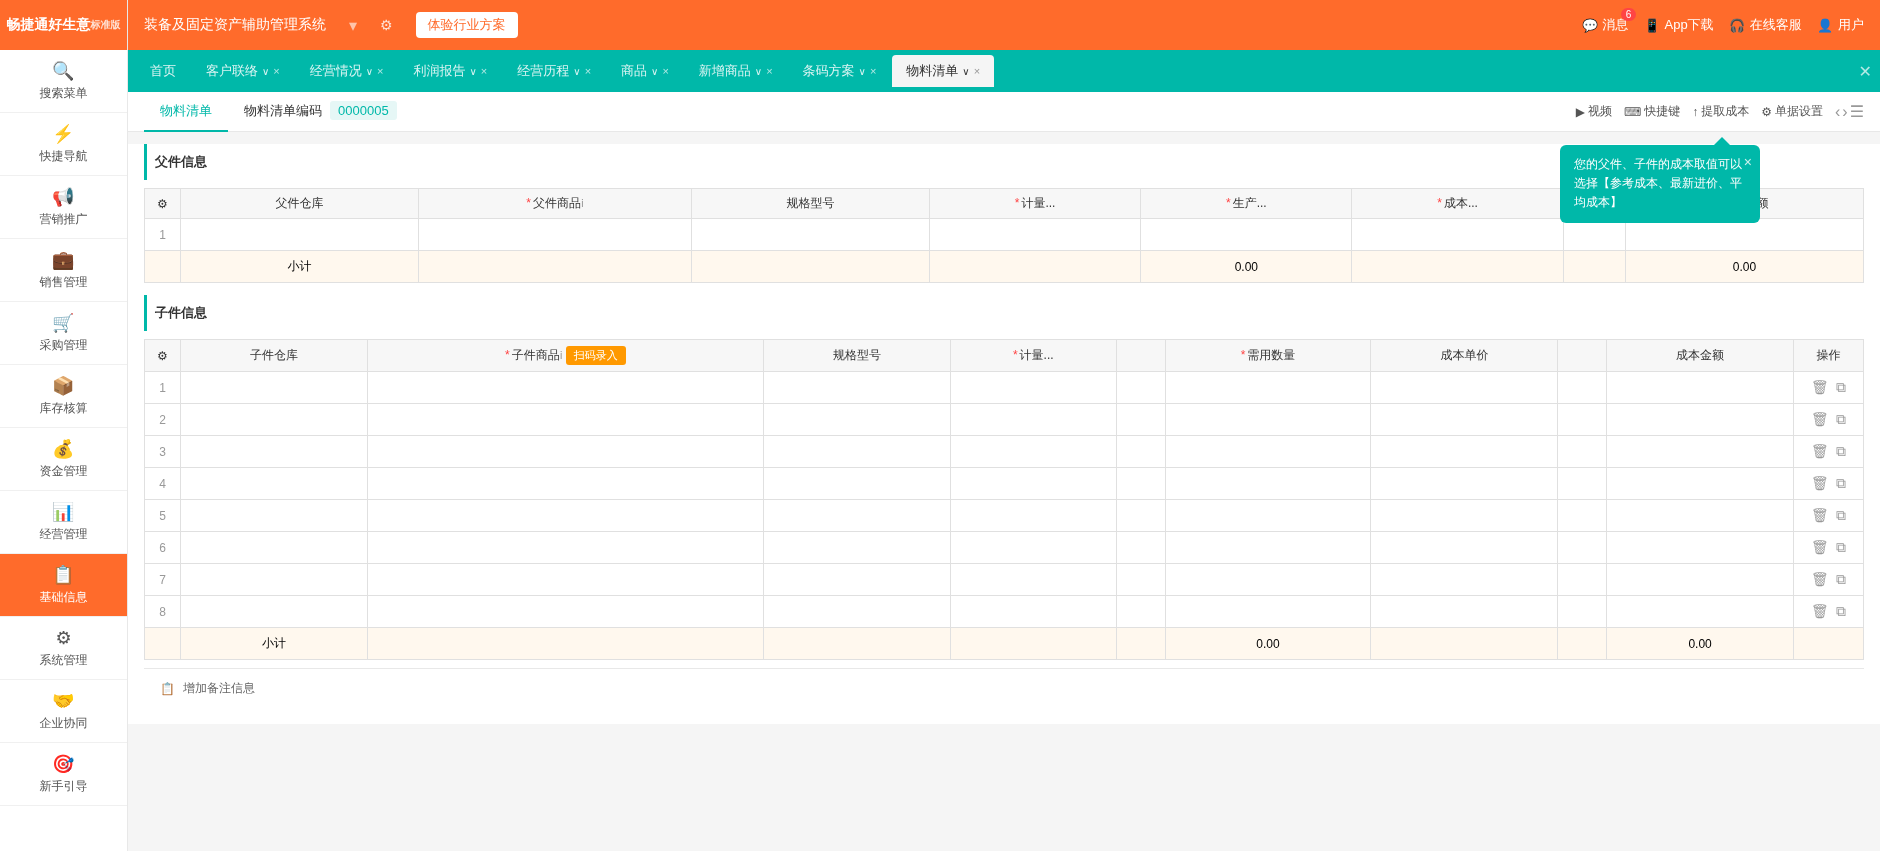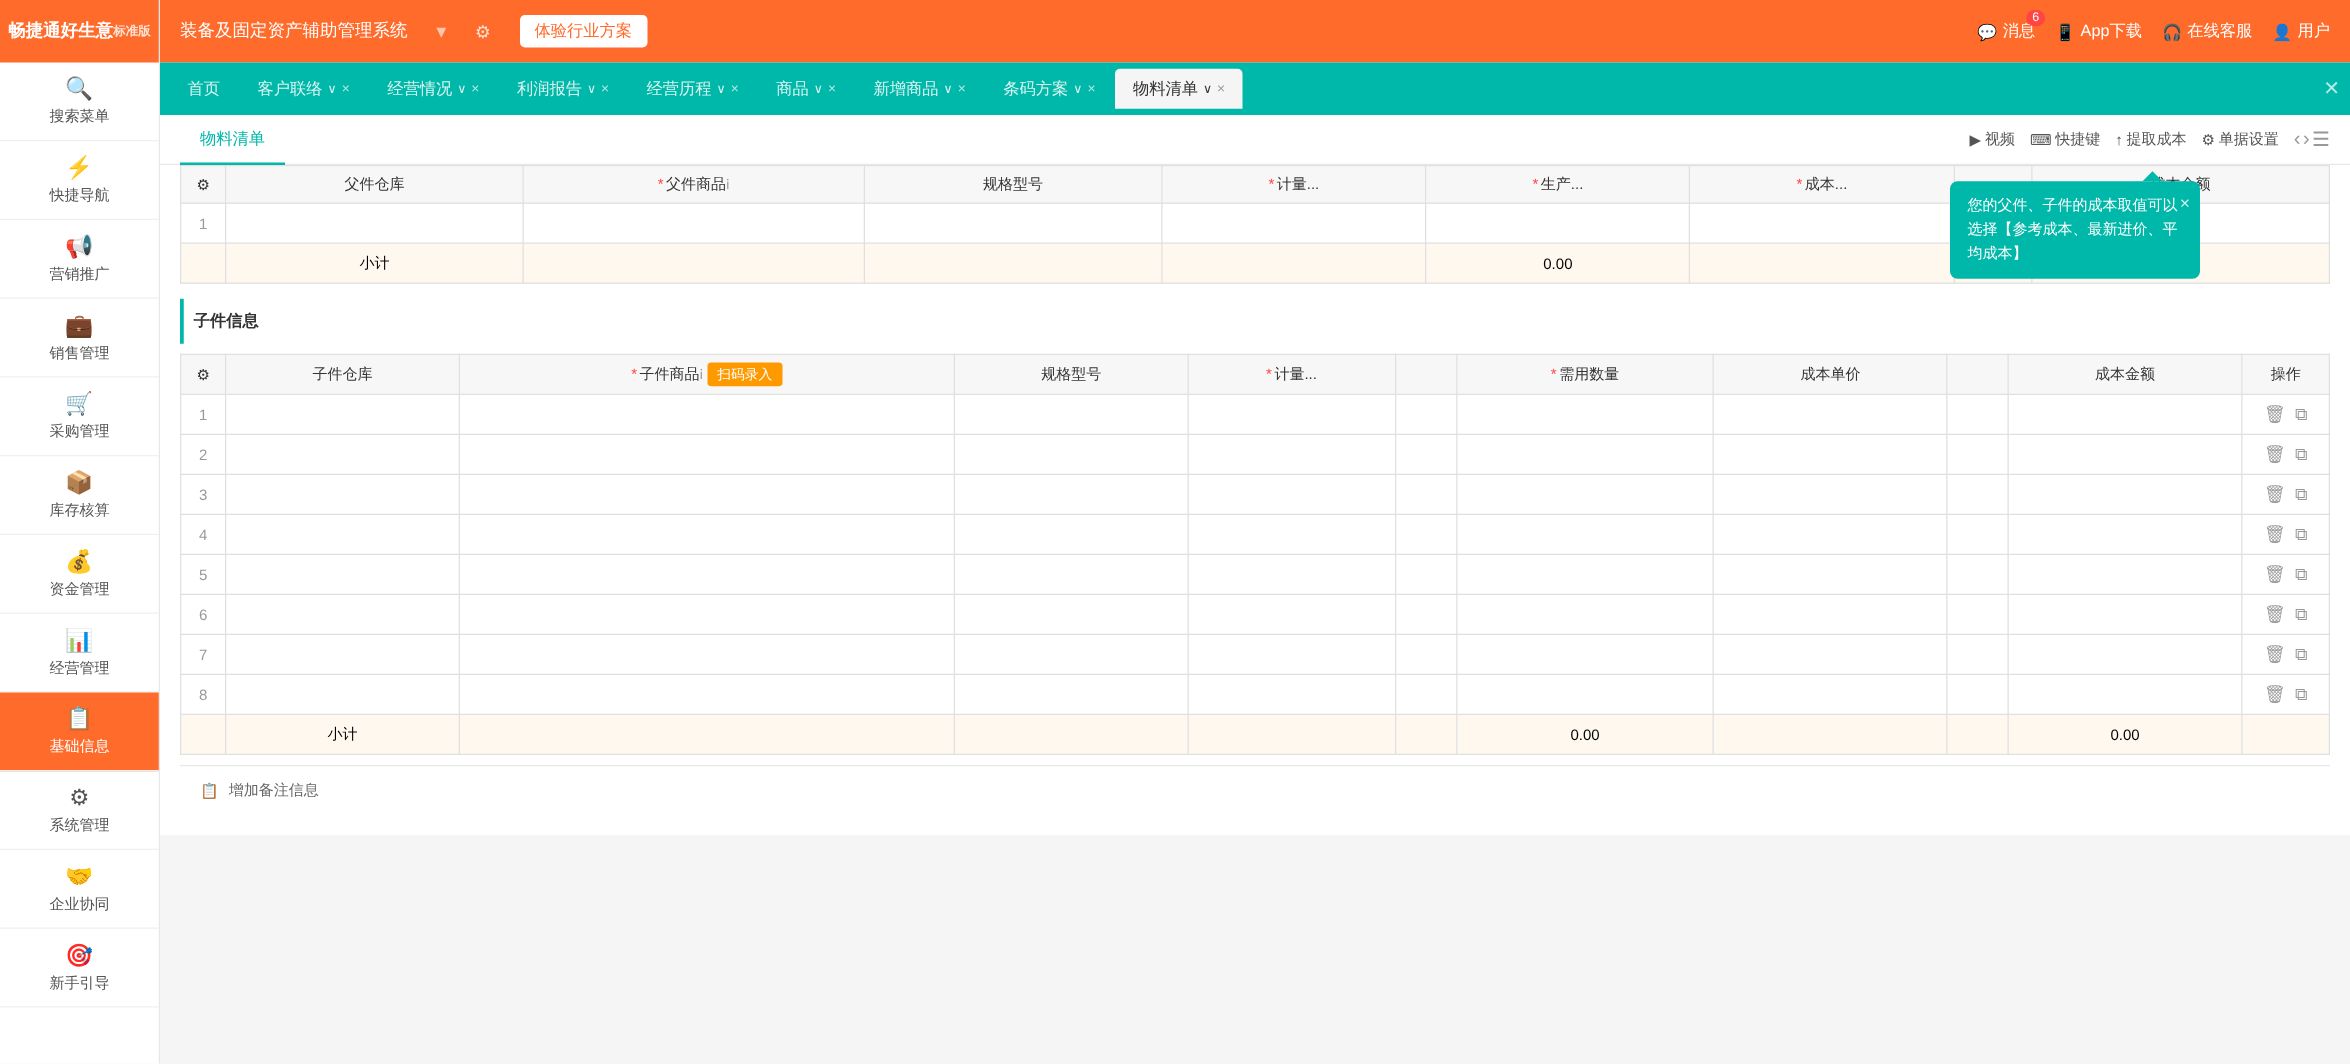--- a/index.html
+++ b/index.html
@@ -450,20 +450,24 @@
       </div>
     <span style="margin-left:auto;color:rgba(255,255,255,0.7);cursor:pointer;font-size:16px;">✕</span>
   </div>
 
   <div class="content">
 
     <div class="sub-tab-bar">
       <div class="sub-tab active">
         <span>物料清单</span>
       </div>
+      <div class="sub-tab" style="display:flex;align-items:center;gap:8px;">
+        <span>物料清单编码</span>
+        <span class="code-badge">0000005</span>
+      </div>
       <div class="sub-tab-right">
         <div class="action">
           <span>▶</span>
           <span>视频</span>
         </div>
         <div class="action">
           <span>⌨</span>
           <span>快捷键</span>
         </div>
         <div class="action">
@@ -477,20 +481,23 @@
         <div class="nav-arrows">
           <span>‹</span>
           <span>›</span>
           <span>☰</span>
         </div>
       </div>
     </div>
 
     <div class="form-area">
 
+      <div class="section-header">
+        <span>父件信息</span>
+      </div>
       <table class="data-table">
         <thead>
           <tr>
             <th class="gear-cell">⚙</th>
             <th>父件仓库</th>
             <th><span class="required-star">*</span>父件商品<span class="th-info">ℹ</span></th>
             <th>规格型号</th>
             <th><span class="required-star">*</span>计量...</th>
             <th><span class="required-star">*</span>生产...</th>
             <th><span class="required-star">*</span>成本...</th>

